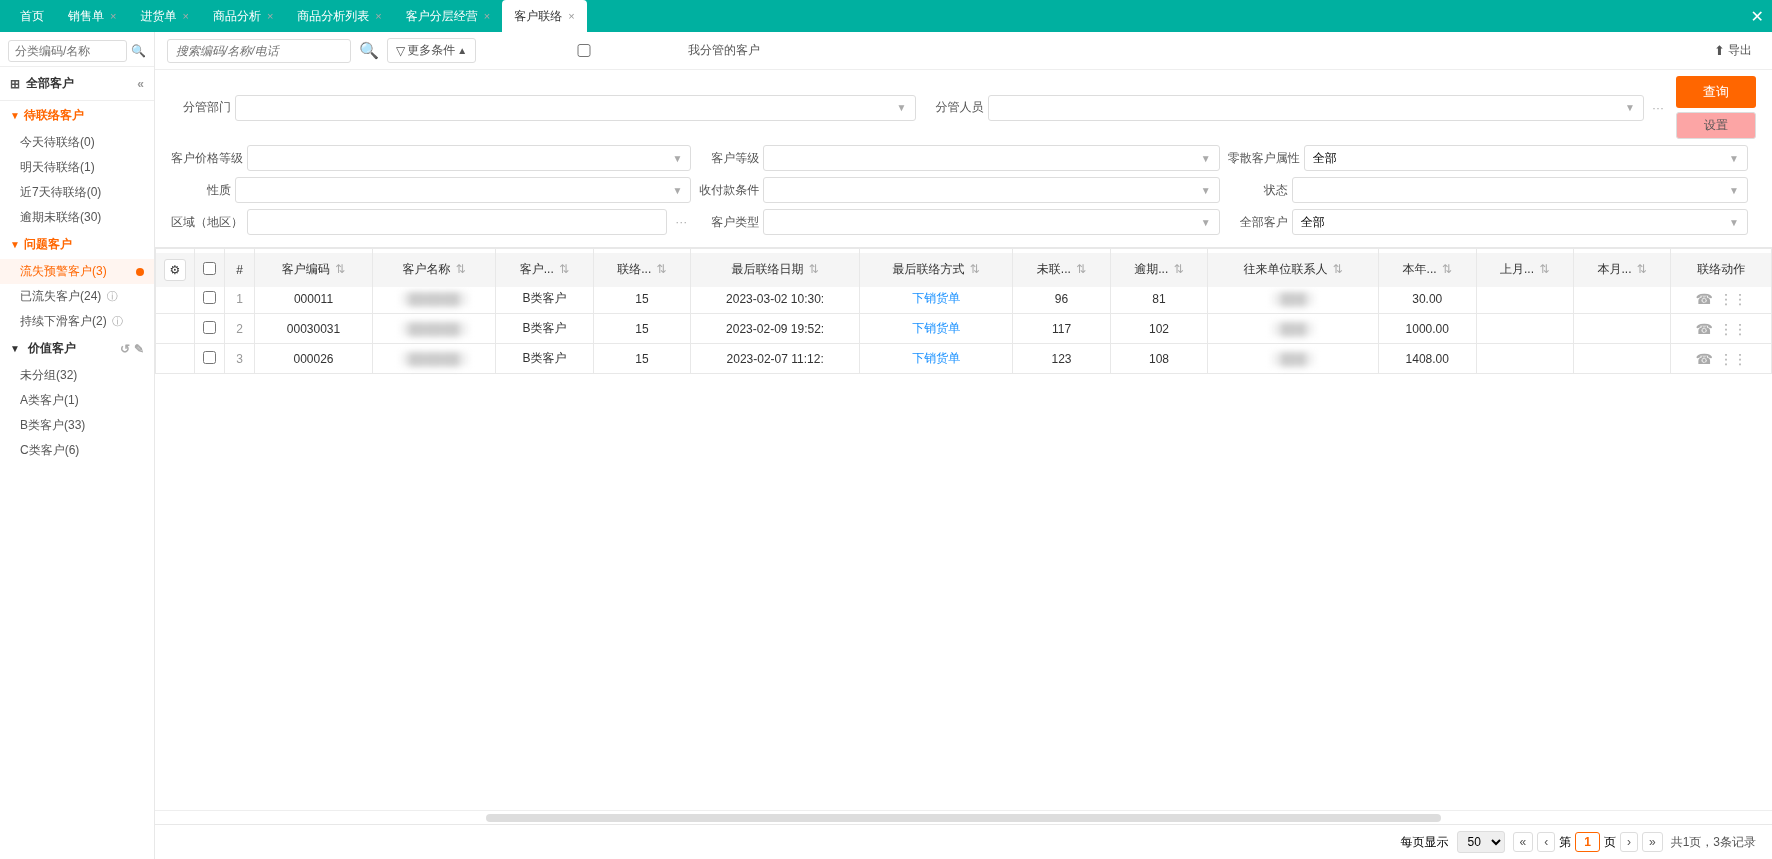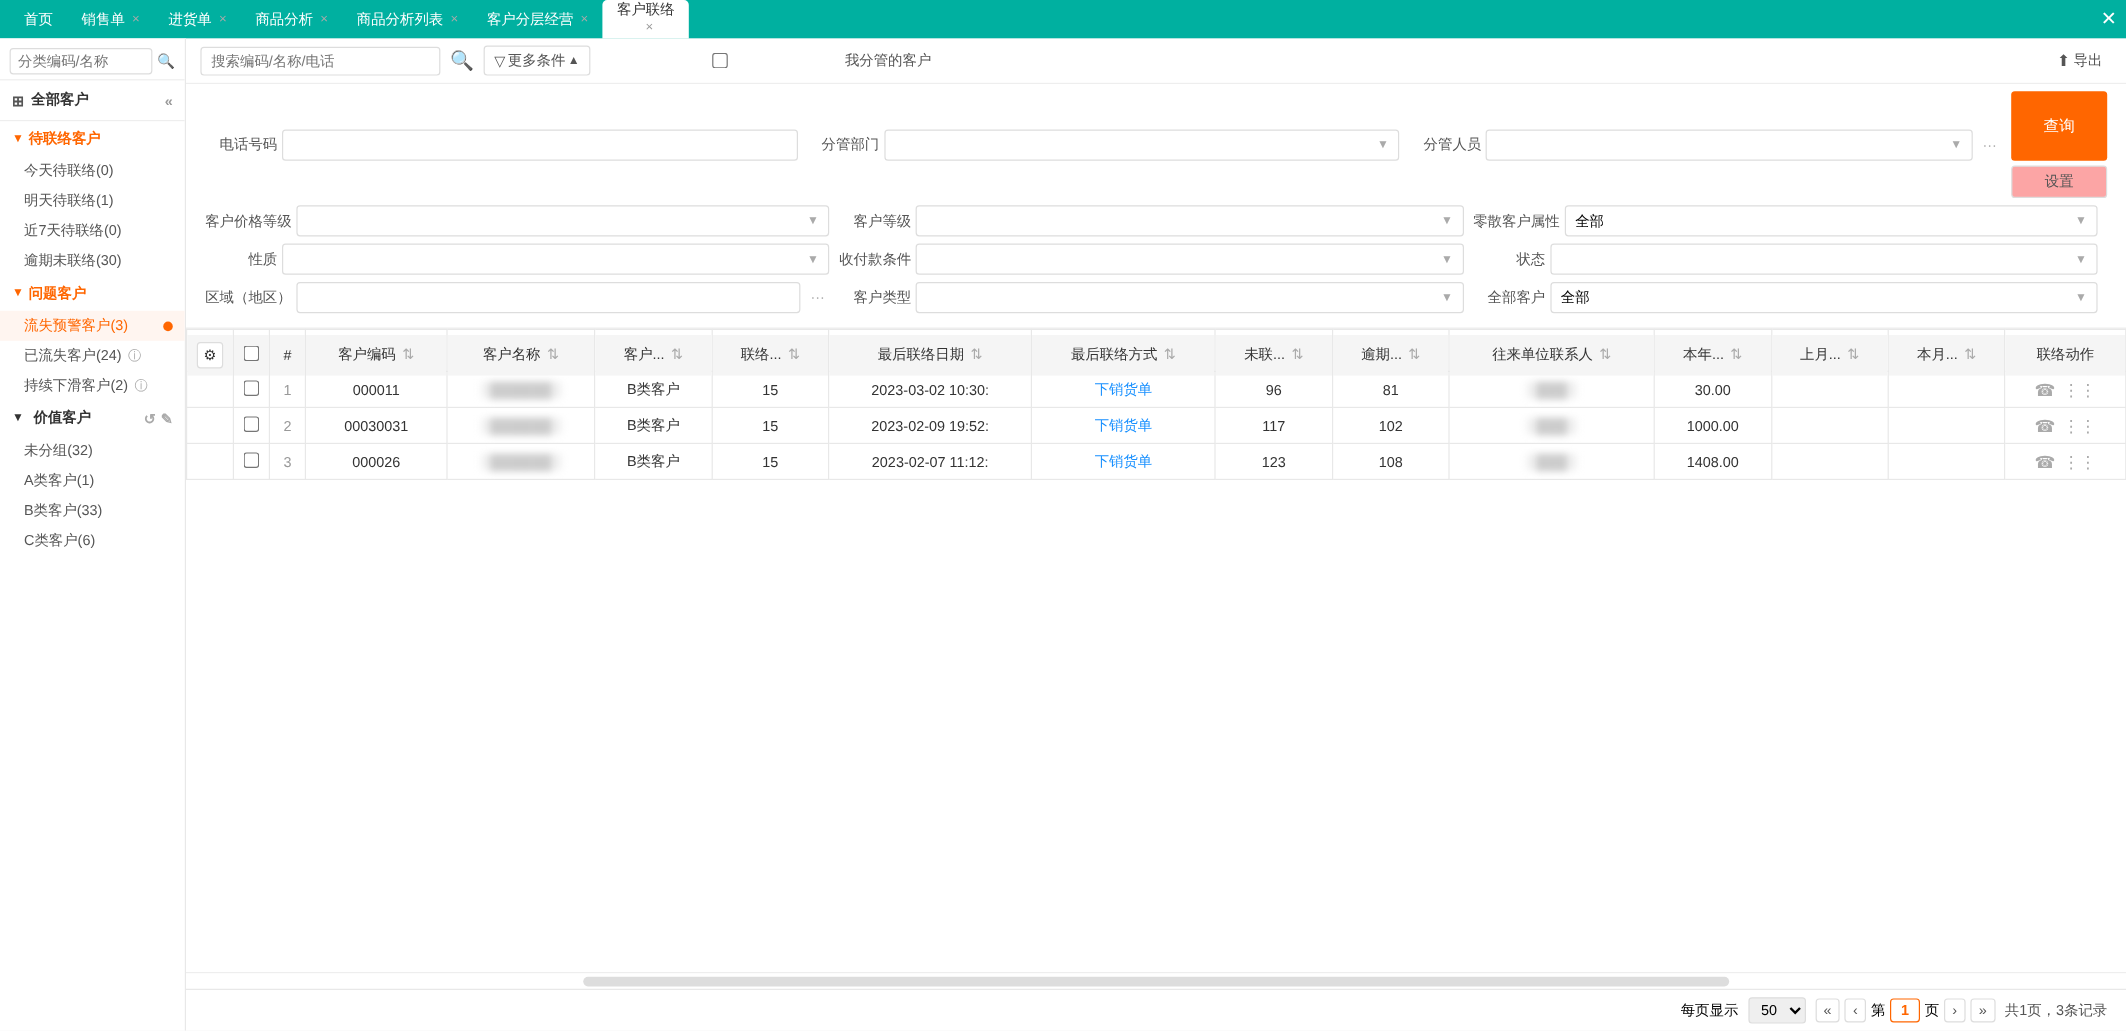--- a/index.html
+++ b/index.html
@@ -1,21 +1,21 @@
 <!DOCTYPE html>
 <html><head>
   <meta charset="utf-8">
   <style>
     * { box-sizing: border-box; margin: 0; padding: 0; font-family: 'Microsoft YaHei', Arial, sans-serif; font-size: 12px; }
     body { background: #f5f5f5; overflow: hidden; }
 
     
     .top-nav { background: #00b0a0; display: flex; align-items: center; height: 32px; padding: 0 8px; color: white; }
     .top-nav .nav-item { padding: 0 12px; height: 32px; display: flex; align-items: center; cursor: pointer; white-space: nowrap; color: white; font-size: 13px; }
-    .top-nav .nav-item.active { background: white; color: #333; border-radius: 4px 4px 0 0; flex-direction: column; }
+    .top-nav .nav-item.active { background: white; color: #333; border-radius: 4px 4px 0 0; }
     .top-nav .nav-item .close-x { margin-left: 6px; font-size: 11px; color: #aaa; cursor: pointer; }
     .top-nav .nav-item.active .close-x { color: #999; }
     .top-nav-right { margin-left: auto; color: white; cursor: pointer; font-size: 16px; }
 
     
     .main-layout { display: flex; height: calc(100vh - 32px); }
 
     
     .sidebar { width: 155px; background: white; border-right: 1px solid #e8e8e8; overflow-y: auto; flex-shrink: 0; }
     .sidebar-search { padding: 8px 8px 4px 8px; display: flex; align-items: center; border-bottom: 1px solid #eee; }
@@ -33,21 +33,21 @@
     
     .content { flex: 1; display: flex; flex-direction: column; overflow: hidden; }
 
     
     .filter-bar { background: white; border-bottom: 1px solid #eee; padding: 6px 12px; display: flex; align-items: center; gap: 8px; }
     .filter-bar input { border: 1px solid #ddd; border-radius: 3px; padding: 4px 8px; width: 200px; font-size: 12px; color: #999; }
     .filter-search-btn { background: none; border: none; cursor: pointer; color: #ff6600; font-size: 16px; }
     .more-conditions { color: #555; cursor: pointer; display: flex; align-items: center; gap: 2px; font-size: 12px; border: 1px solid #ddd; padding: 3px 8px; border-radius: 3px; }
     .checkbox-label { display: flex; align-items: center; gap: 4px; color: #555; cursor: pointer; }
     .export-btn { margin-left: auto; color: #555; cursor: pointer; display: flex; align-items: center; gap: 3px; font-size: 12px; border: 1px solid #ddd; padding: 3px 8px; border-radius: 3px; }
-    .query-btn { background: #ff6600; color: white; border: none; padding: 20px 18px; border-radius: 3px; cursor: pointer; font-size: 13px; white-space: nowrap; }
+    .query-btn { background: #ff6600; color: white; border: none; padding: 7px 18px; border-radius: 3px; cursor: pointer; font-size: 13px; white-space: nowrap; }
     .setting-btn { background: #fca5a5; color: #555; border: 1px solid #ddd; padding: 4px 12px; border-radius: 3px; cursor: pointer; font-size: 12px; }
 
     .adv-filter-grid { background: white; border-bottom: 1px solid #e8e8e8; padding: 6px 16px; }
     .filter-row { display: flex; align-items: center; margin-bottom: 6px; gap: 8px; }
     .filter-cell { display: flex; align-items: center; flex: 1; gap: 4px; }
     .filter-cell-label { color: #555; white-space: nowrap; font-size: 12px; min-width: 60px; text-align: right; }
     .filter-cell-input { flex: 1; border: 1px solid #ddd; border-radius: 3px; padding: 3px 8px; font-size: 12px; height: 26px; }
     .filter-cell-select { flex: 1; border: 1px solid #ddd; border-radius: 3px; padding: 3px 8px; font-size: 12px; height: 26px; background: white; display: flex; align-items: center; justify-content: space-between; cursor: pointer; }
     .filter-cell-select .down-arrow { color: #aaa; font-size: 10px; }
     .filter-dots { color: #aaa; cursor: pointer; padding: 0 4px; }
@@ -170,44 +170,40 @@
     </div>
     <div class="sidebar-item">未分组(32)</div>
     <div class="sidebar-item">A类客户(1)</div>
     <div class="sidebar-item">B类客户(33)</div>
     <div class="sidebar-item">C类客户(6)</div>
   </div>
 
   <div class="content">
 
     <div class="filter-bar">
-      <input type="text" style="border: 1px solid rgb(221, 221, 221); border-radius: 3px; padding: 4px 8px; width: 200px; font-size: 12px; color: rgb(153, 153, 153);" placeholder="搜索编码/名称/电话">
+      <input type="text" style="border: 1px solid rgb(221, 221, 221); border-radius: 3px; padding: 4px 8px; width: 184px; font-size: 12px; color: rgb(153, 153, 153); font-style: italic;" placeholder="搜索编码/名称/电话">
       <button class="filter-search-btn">🔍</button>
       <div class="more-conditions">
         <span>▽</span>
         <span>更多条件</span>
         <span style="font-size:10px;">▲</span>
       </div>
       <div class="checkbox-label">
         <input type="checkbox" style="">
         <span>我分管的客户</span>
       </div>
       <div class="export-btn" style="margin-left:auto; border:none; color:#555; background:none; font-size:12px; cursor:pointer; display:flex; align-items:center; gap:3px;">
         <span style="font-size:13px;">⬆</span>
         <span>导出</span>
       </div>
     </div>
 
     <div class="adv-filter-grid">
 
       <div class="filter-row">
-        <div class="filter-cell">
-          <span class="filter-cell-label">电话号码</span>
-          <input class="filter-cell-input" type="text" style="width: 160px;">
-        </div>
         <div class="filter-cell">
           <span class="filter-cell-label">分管部门</span>
           <div class="filter-cell-select" style="width:180px;">
             <span></span>
               <span class="down-arrow">▼</span>
           </div>
         </div>
         <div class="filter-cell">
           <span class="filter-cell-label">分管人员</span>
           <div class="filter-cell-select" style="width:180px;">

